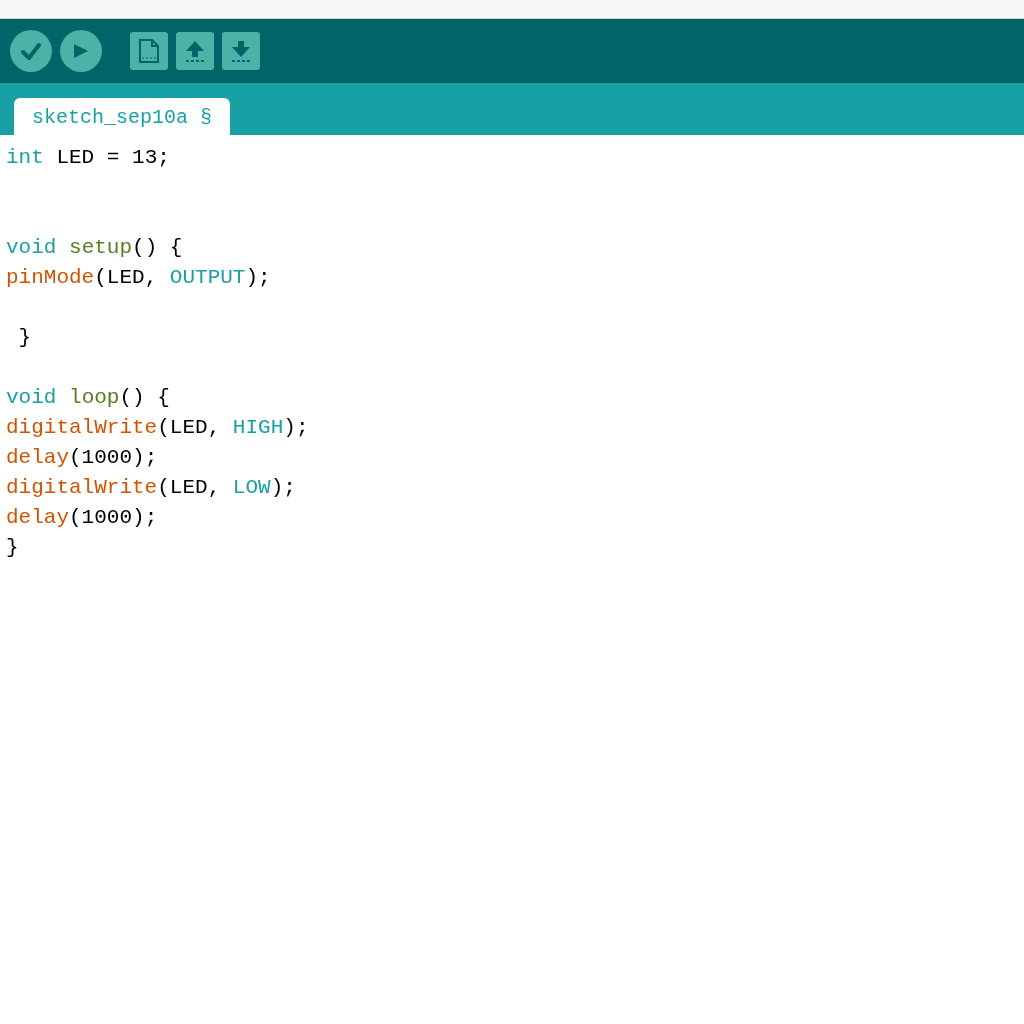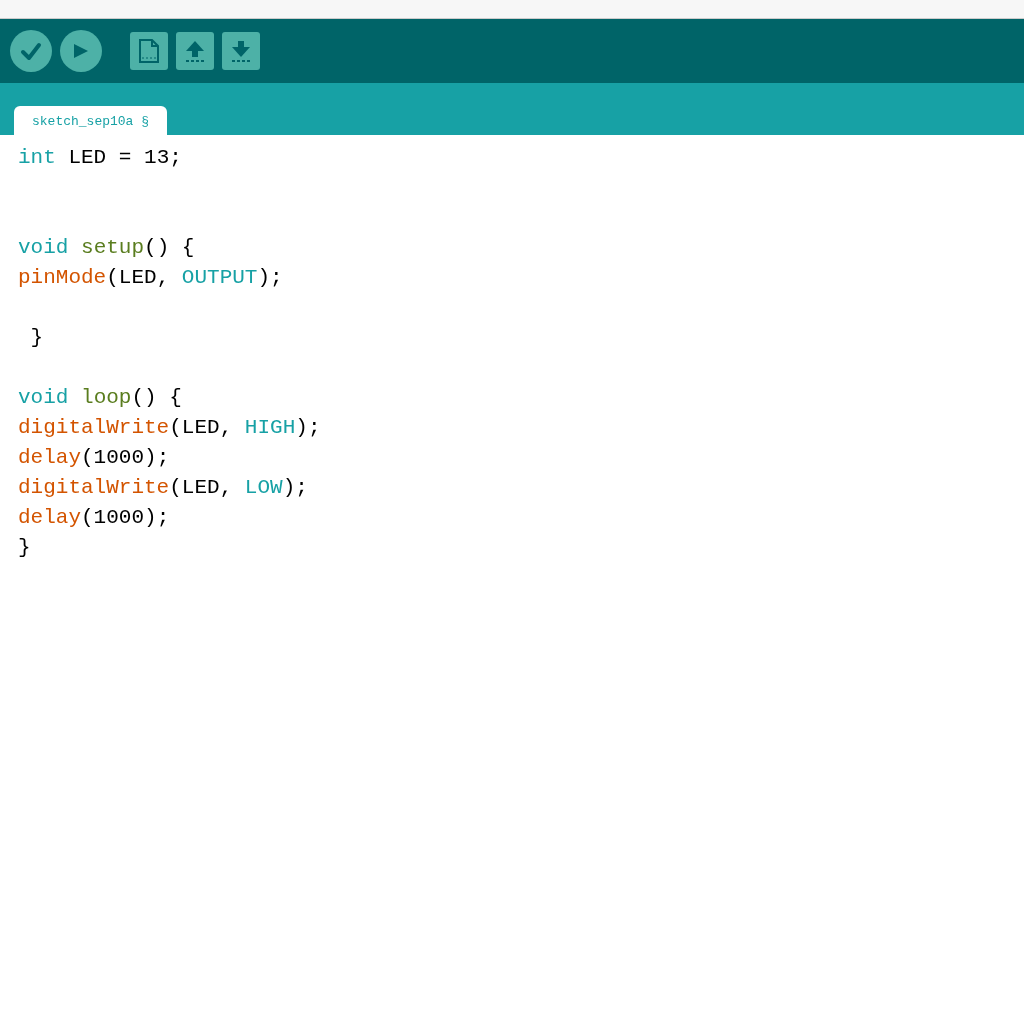--- a/index.html
+++ b/index.html
@@ -65,26 +65,26 @@
     display: flex;
     align-items: flex-end;
     padding-left: 14px;
   }
   .tab {
     background: #ffffff;
     border-top-left-radius: 6px;
     border-top-right-radius: 6px;
     padding: 8px 18px 6px 18px;
     font-family: "Courier New", monospace;
-    font-size: 13px;
+    font-size: 20px;
     color: #17a1a5;
     cursor: pointer;
   }
   .editor {
-    padding: 8px 18px;
+    padding: 8px 6px;
     font-family: "Courier New", monospace;
     font-size: 21px;
     line-height: 30px;
     white-space: pre;
     color: #000;
   }
   .kw-type   { color: #17a1a5; }
   .kw-void   { color: #17a1a5; }
   .kw-fn     { color: #5a7d1f; }
   .kw-call   { color: #d35400; }

